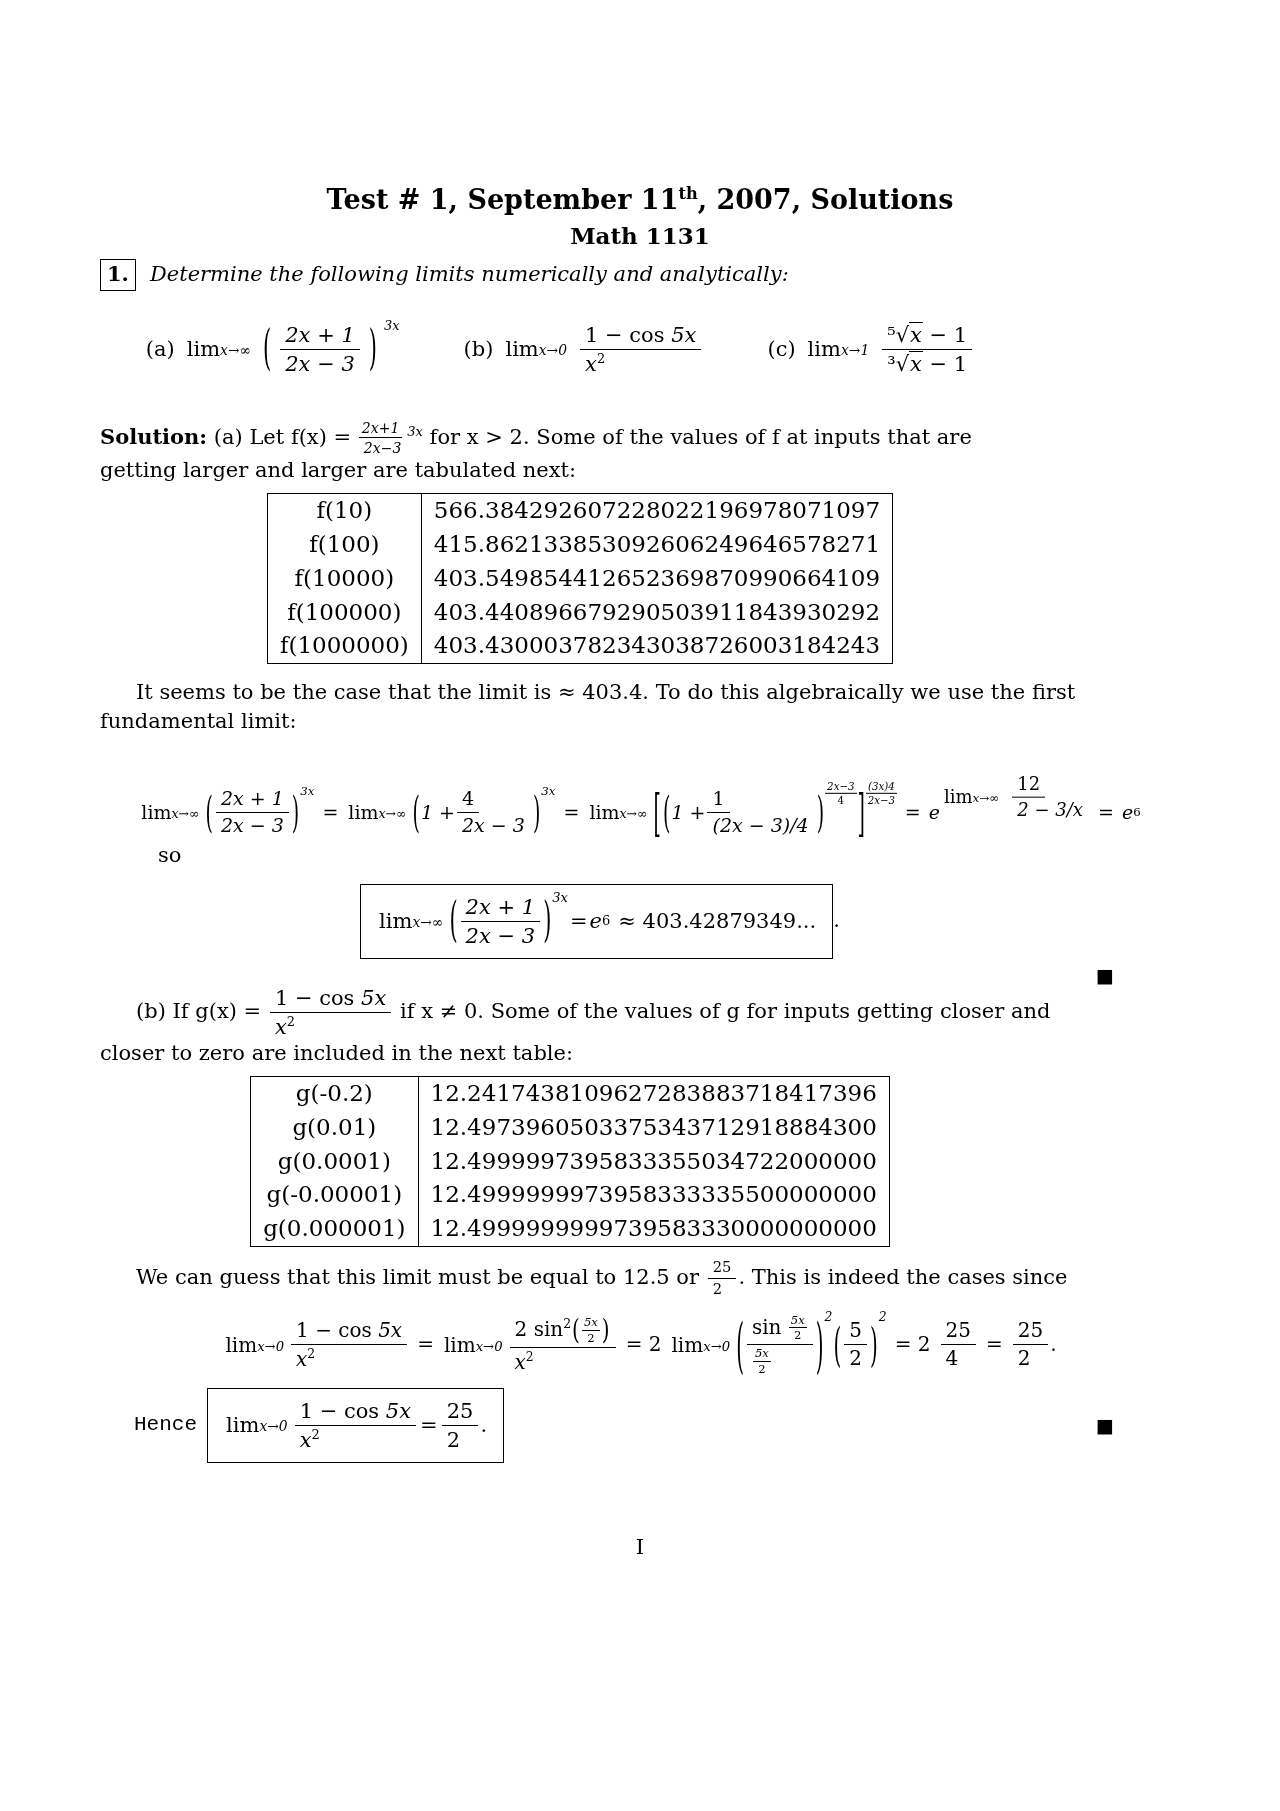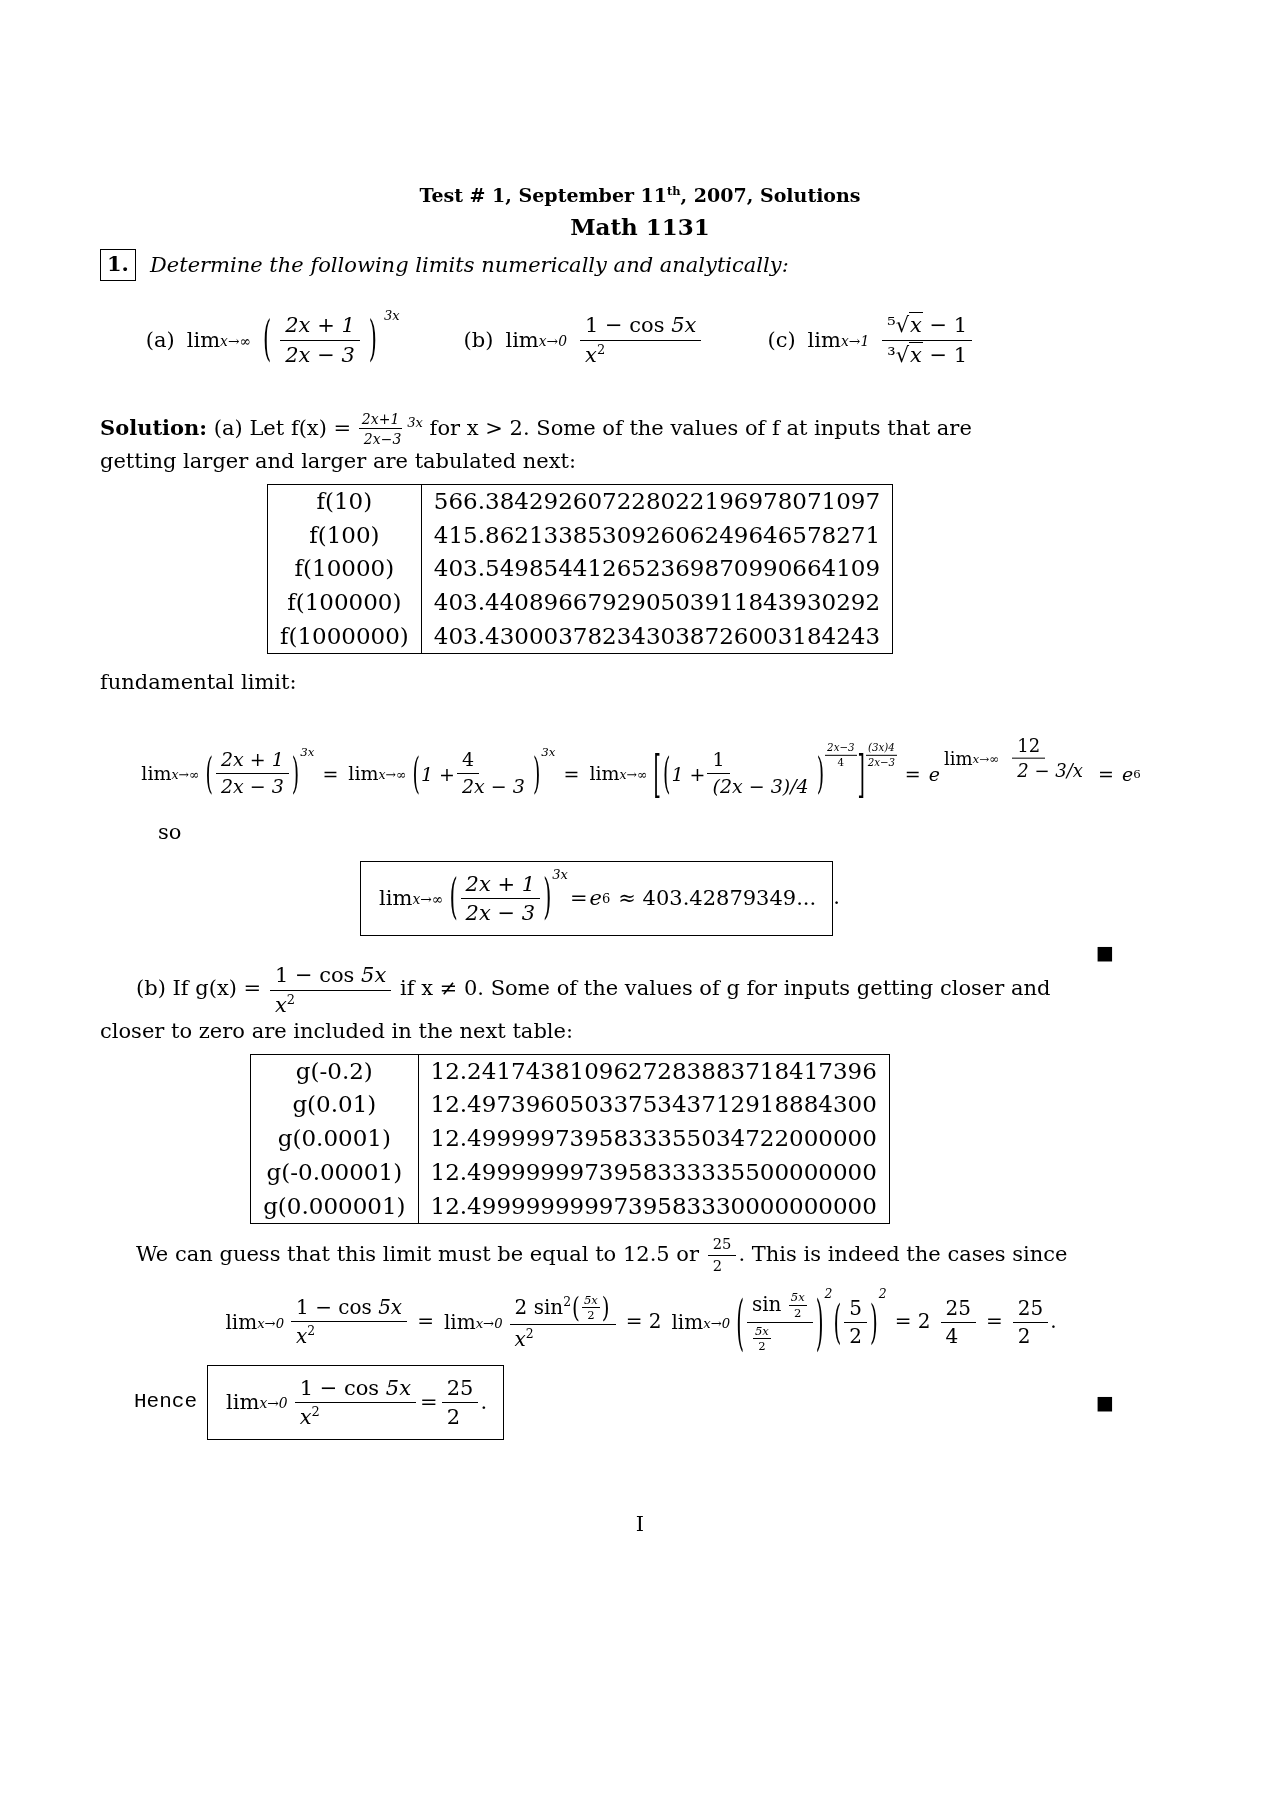--- a/index.html
+++ b/index.html
@@ -1,20 +1,20 @@
 <!DOCTYPE html>
 <html><head>
 <meta charset="utf-8">
 <style>
   html, body { margin:0; padding:0; width:1280px; height:1811px; background:#ffffff; color:#000; overflow:hidden; }
   body { font-family:"DejaVu Serif", "Liberation Serif", serif; font-size:21px; line-height:1.38; }
   .content { padding:0 100px; }
 
   
-  .title { margin-top:184px; text-align:center; font-weight:bold; font-size:19px; line-height:1.2; }
+  .title { margin-top:184px; text-align:center; font-weight:bold; font-size:27px; line-height:1.2; }
   .title sup { font-size:60%; }
   .subtitle { margin-top:6px; text-align:center; font-weight:bold; font-size:23px; line-height:1.2; }
 
   .problem-line { margin-top:9px; display:flex; align-items:center; gap:14px; }
   .numbox { border:1.5px solid #000; padding:0 6px 1px; font-weight:bold; }
   .stmt { font-style:italic; }
 
   
   .vr { font-style:italic; }
   .mrel { padding:0 2px; }
@@ -56,21 +56,21 @@
   .vval { display:table-cell; padding:1px 12px; text-align:left; vertical-align:middle; }
 
   .it-seems { margin-top:14px; }
   .ind { padding-left:36px; }
 
   .eqa { margin-top:52px; font-size:19px; gap:6px; }
   .eqa .frac { font-size:100%; }
   .ebase { margin-right:2px; }
   .eraise { display:inline-flex; align-items:center; gap:6px; transform:translateY(-0.85em); font-size:95%; }
 
-  .so-line { margin-top:20px; padding-left:58px; }
+  .so-line { margin-top:4px; padding-left:58px; }
 
   .boxa-line { margin-top:14px; text-align:center; transform:translateX(-40px); }
   .eqbox { display:inline-flex; align-items:center; border:1.4px solid #000; padding:10px 16px; vertical-align:middle; }
   .qed-line { text-align:right; margin-right:66px; margin-top:6px; line-height:1; }
   .qed { font-size:19px; }
 
   .part-b { margin-top:0px; }
   .part-b .bfrac, .guess .gfrac { vertical-align:middle; }
   .guess { margin-top:12px; }
   .guess .gfrac { font-size:70%; }
@@ -165,20 +165,21 @@
         <div class="vlabel">f(100000)</div>
         <div class="vval">403.440896679290503911843930292</div>
       </div>
     <div class="vrow">
         <div class="vlabel">f(1000000)</div>
         <div class="vval">403.430003782343038726003184243</div>
       </div>
   </div>
 
   <div class="it-seems">
+    <div class="ind">It seems to be the case that the limit is ≈ 403.4. To do this algebraically we use the first</div>
     <div>fundamental limit:</div>
   </div>
 
   <div class="deq eqa">
     <span class="mterm">
       <span class="lim">
           <span class="lo">lim</span>
           <span class="ls">x→∞</span>
         </span>
       <span class="dl s22">(</span>

